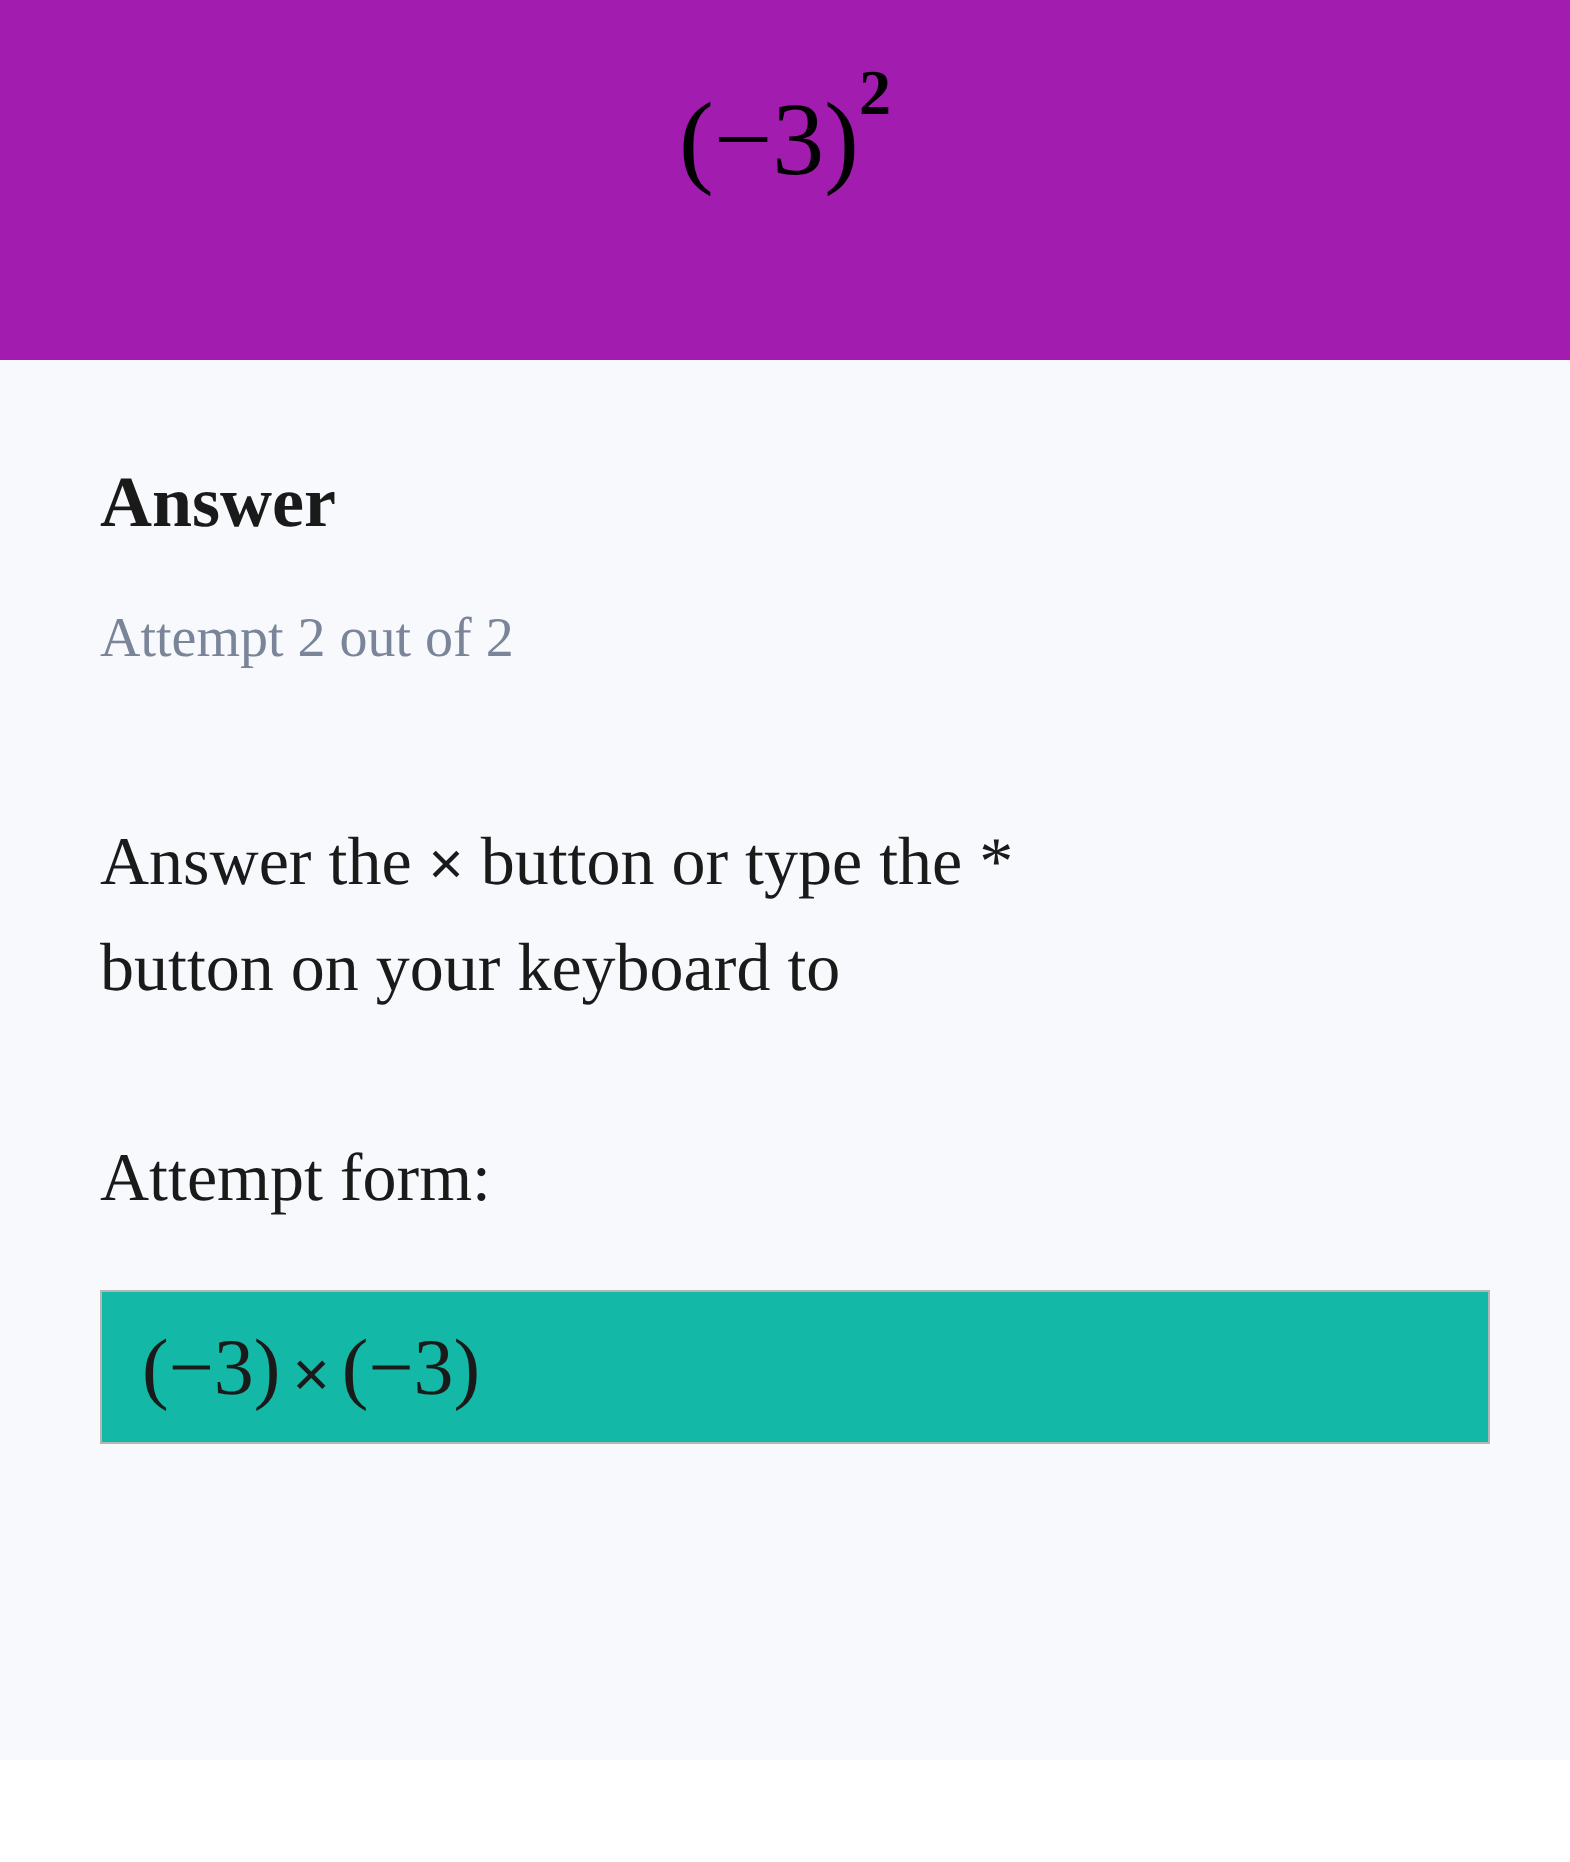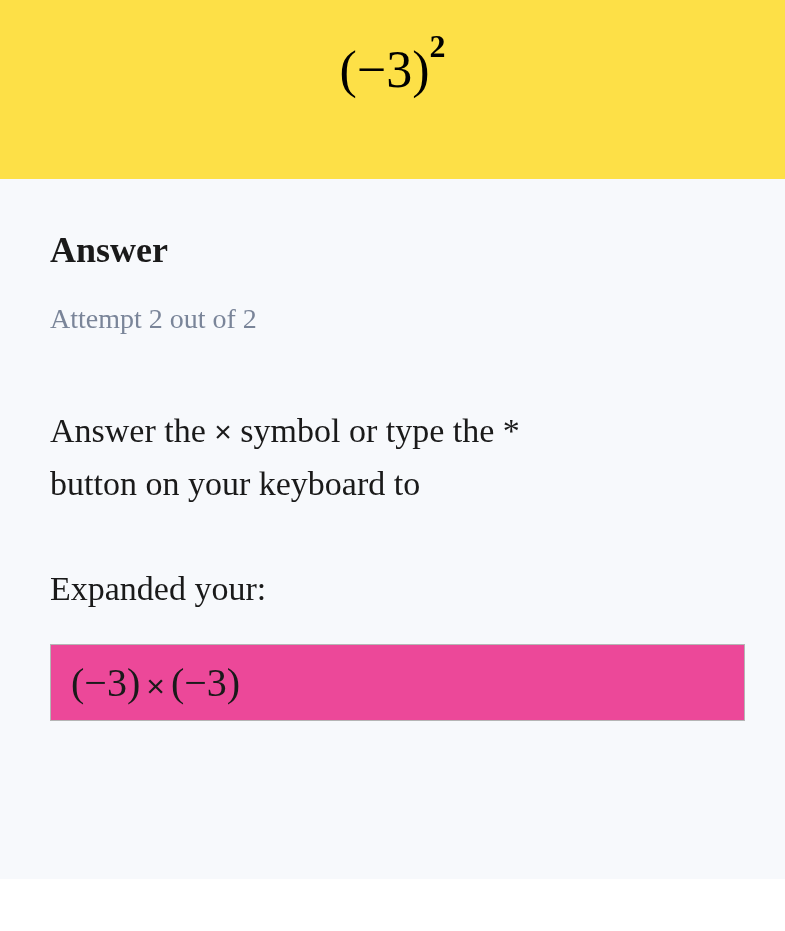--- a/index.html
+++ b/index.html
@@ -8,21 +8,21 @@
       box-sizing: border-box;
     }
     body {
       font-family: Georgia, 'Times New Roman', serif;
       background: #ffffff;
       width: 785px;
       height: 931px;
       overflow: hidden;
     }
     .question-area {
-      background: #fde047;
+      background: #a21caf;
       padding: 40px 20px 80px 20px;
       text-align: center;
     }
     .math-expression {
       font-family: 'Times New Roman', serif;
       font-size: 52px;
       color: #000000;
       display: inline-block;
       position: relative;
     }
@@ -58,21 +58,21 @@
       color: #1a1a1a;
       line-height: 1.55;
       margin-bottom: 28px;
     }
     .times-symbol {
       font-family: Arial, sans-serif;
       font-size: 30px;
     }
     .input-container {
       border: 1px solid #b5b5b5;
-      background: #ec4899;
+      background: #14b8a6;
       padding: 14px 20px;
       width: 100%;
     }
     .input-value {
       font-family: 'Times New Roman', serif;
       font-size: 40px;
       color: #1a1a1a;
     }
     .mult-sign {
       font-family: Arial, sans-serif;
@@ -89,22 +89,22 @@
   <div class="math-expression">
     <span class="base"><span>(</span><span>−</span><span>3</span><span>)</span></span><span class="exponent">2</span>
   </div>
 </div>
 
 <div class="answer-panel">
   <div class="answer-heading">Answer</div>
   <div class="attempt-info">Attempt 2 out of 2</div>
 
   <div class="instruction-text">
-    <span>Answer the </span><span class="times-symbol">×</span><span> symbol or type the *</span><br>
+    <span>Answer the </span><span class="times-symbol">×</span><span> button or type the *</span><br>
     <span>button on your keyboard to</span><br>
     <br>
-    <span>Expanded your:</span>
+    <span>Attempt form:</span>
   </div>
 
   <div class="input-container">
     <span class="input-value"><span>(</span><span>−</span><span>3</span><span>)</span><span class="mult-sign">×</span><span>(</span><span>−</span><span>3</span><span>)</span></span>
   </div>
 </div>
 
 </body></html>

